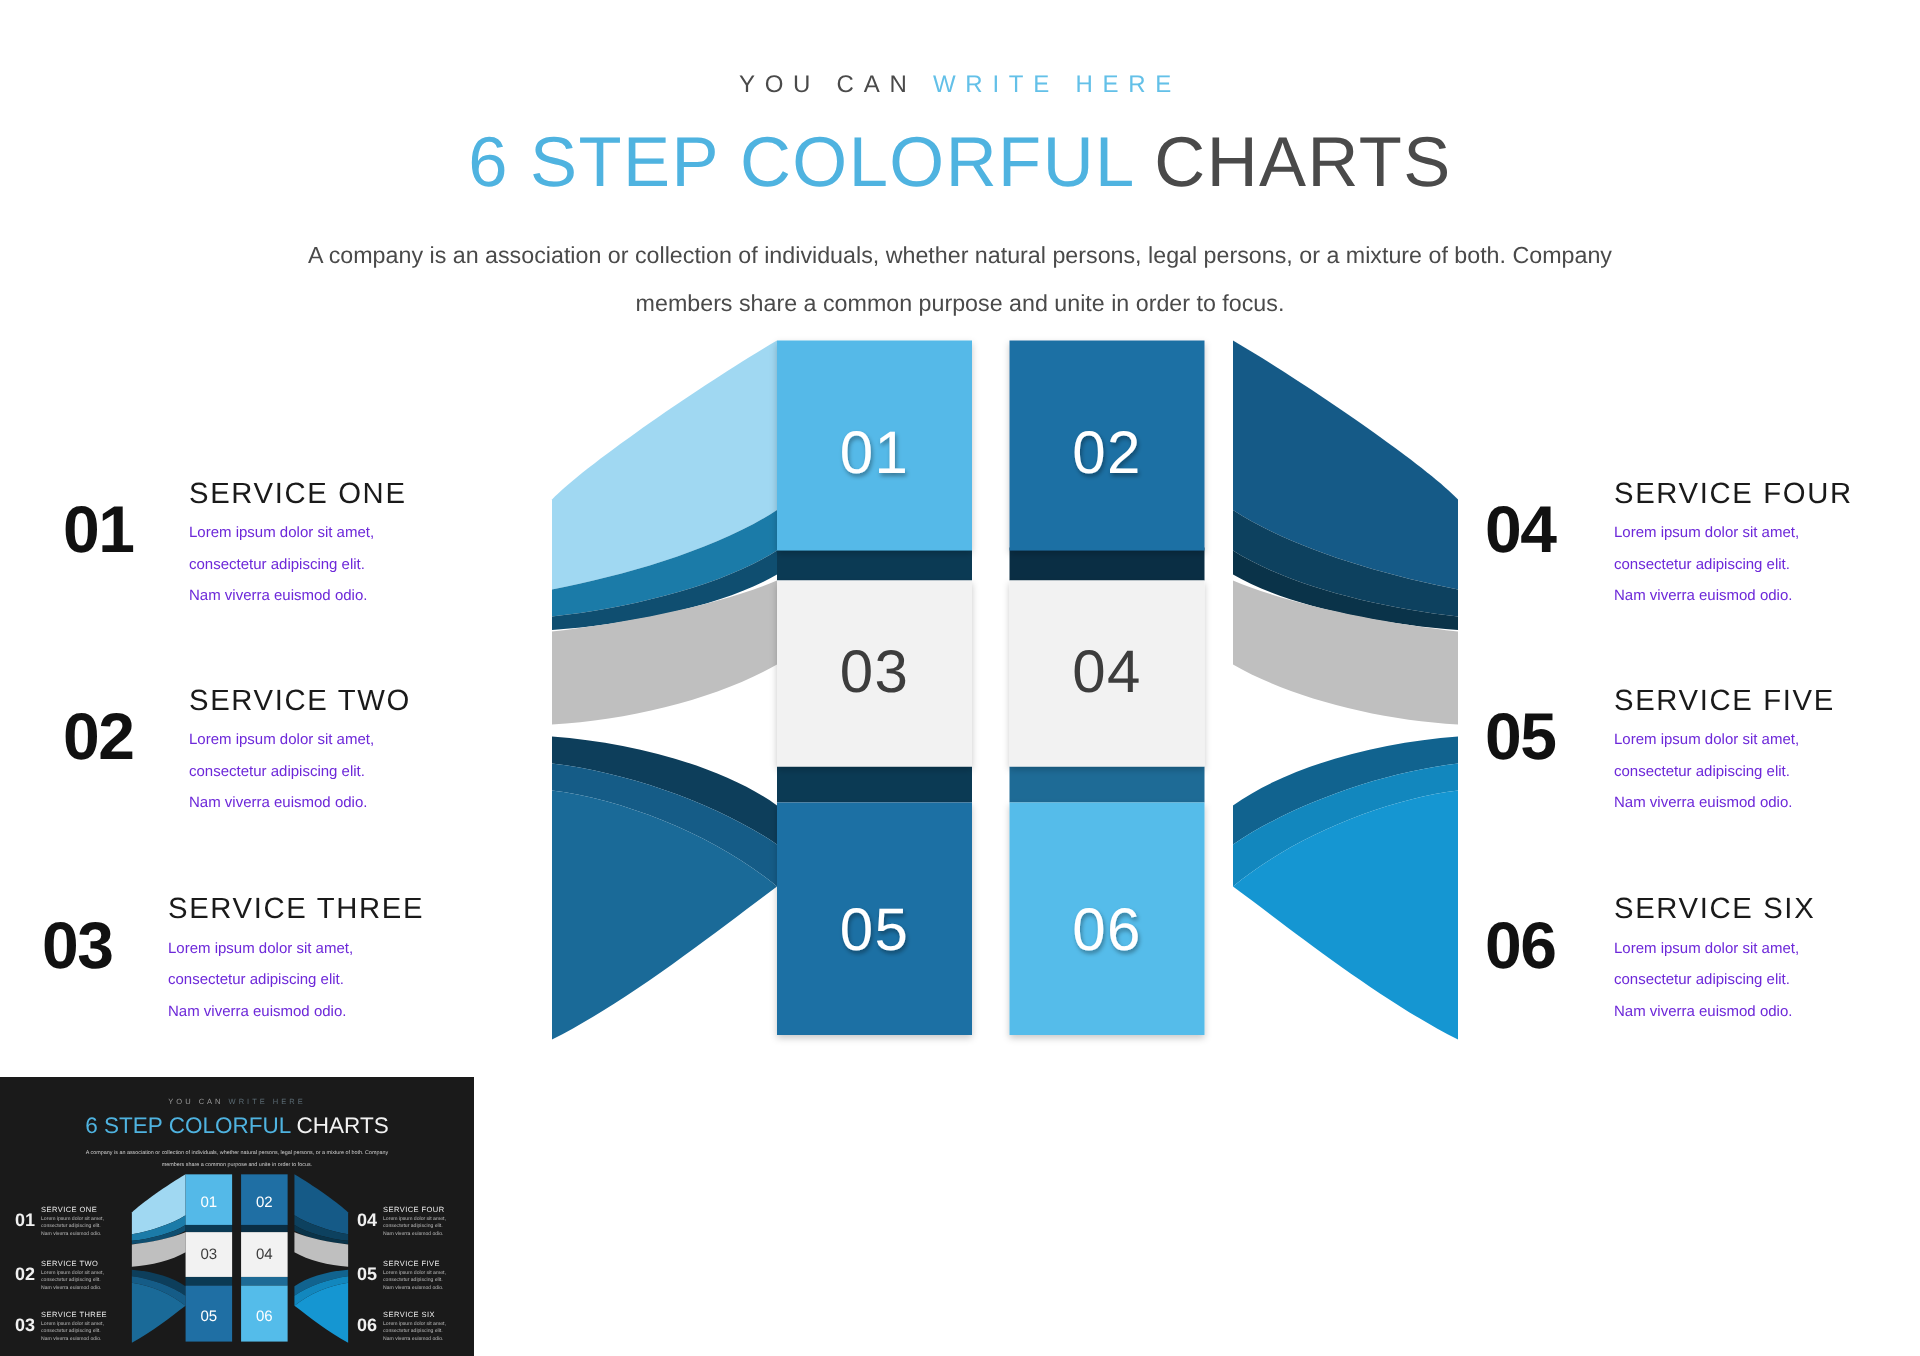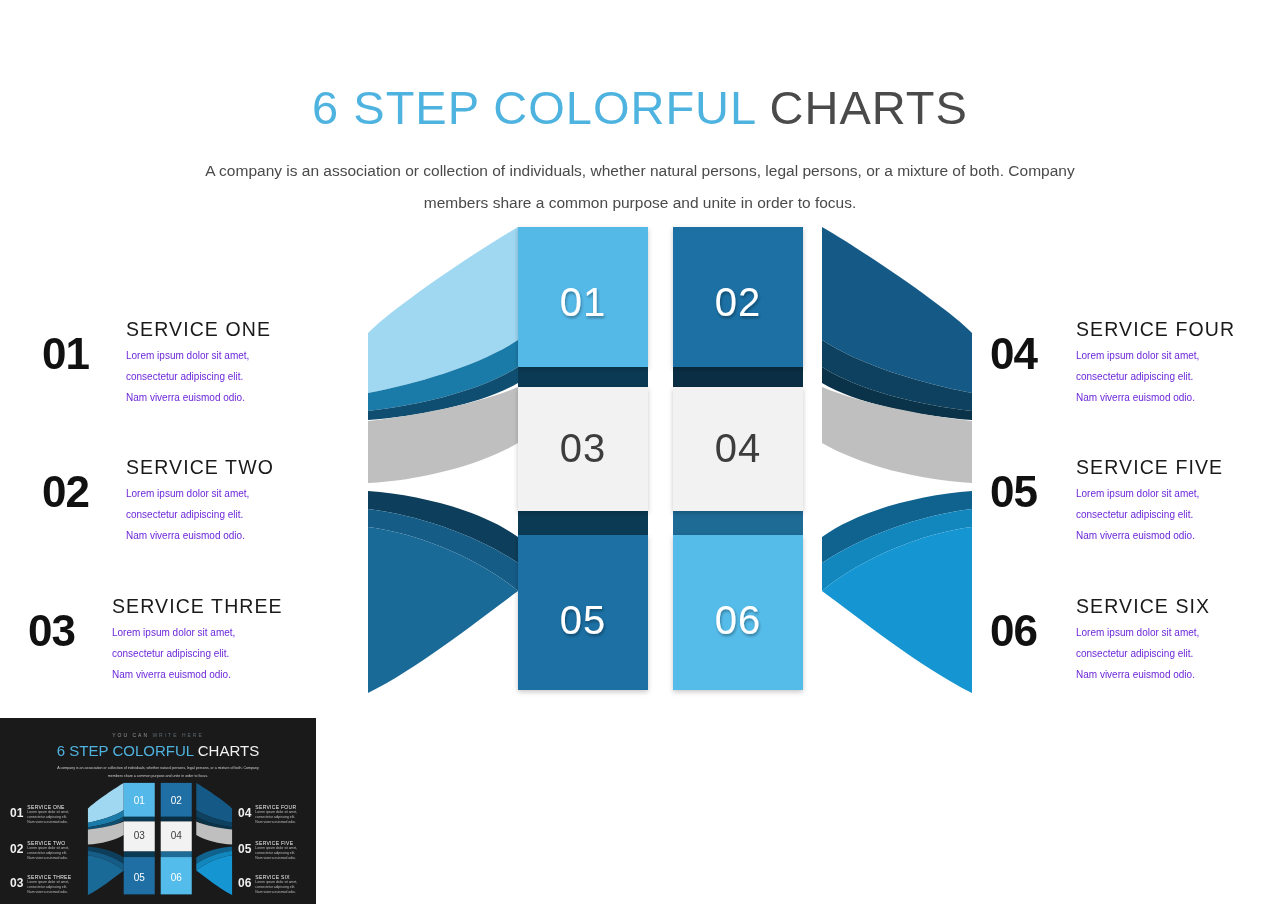--- a/index.html
+++ b/index.html
@@ -86,20 +86,24 @@
   #t5{left:238px;top:122px;}
   #t6{left:238px;top:156px;}
   .thumb .t-graphic{position:absolute;left:86px;top:62px;width:148px;height:118px;}
   .thumb .t-graphic svg{display:block;width:148px;height:118px;}
 </style>
 </head>
 <body>
 
 <div class="slide">
 
+  <div class="eyebrow">
+    <span>YOU CAN</span>
+    <span class="accent">WRITE HERE</span>
+  </div>
 
   <div class="title">
     <span class="accent">6 STEP COLORFUL</span>
     <span>CHARTS</span>
   </div>
 
   <div class="subtitle">
     <div>A company is an association or collection of individuals, whether natural  persons, legal persons, or a mixture  of both.  Company</div>
     <div>members share a common purpose and unite  in order to focus.</div>
   </div>

